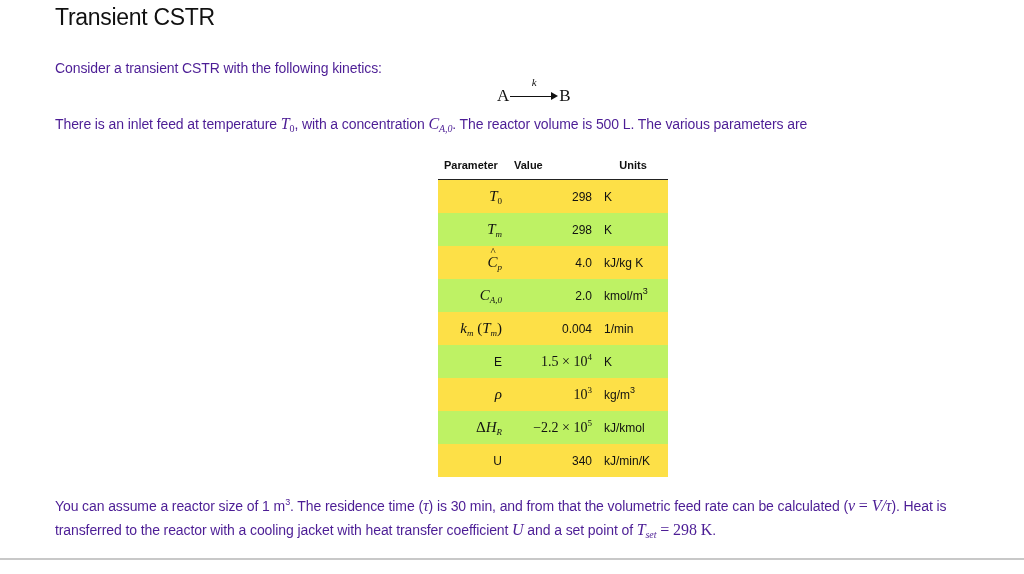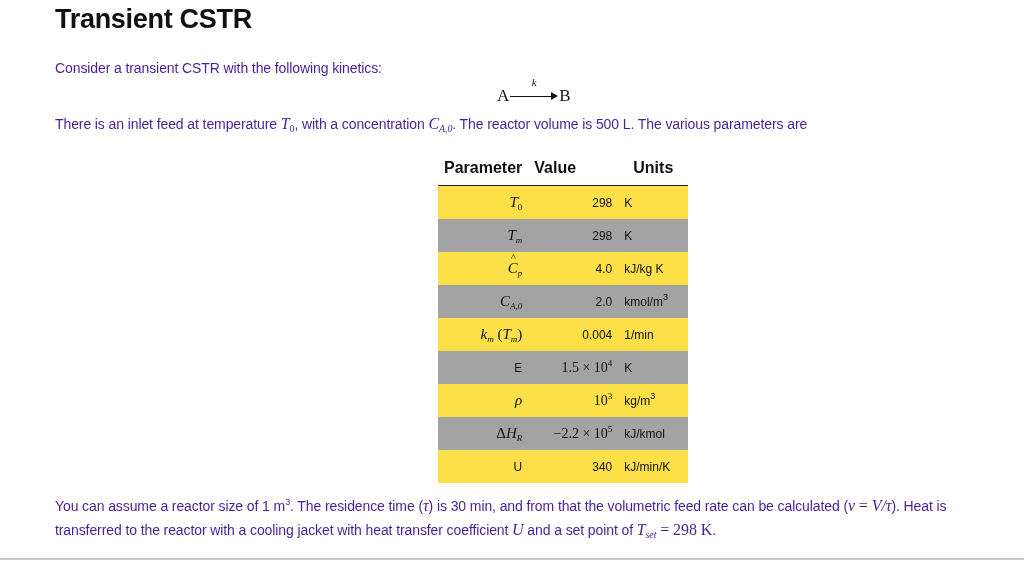--- a/index.html
+++ b/index.html
@@ -14,22 +14,22 @@
     }
     .page {
       position: relative;
       width: 1024px;
       height: 574px;
     }
     .title {
       position: absolute;
       left: 55px;
       top: 4px;
-      font-size: 27px;
-      font-weight: bold;
+      font-size: 23px;
+      font-weight: normal;
       letter-spacing: -0.3px;
       color: #111;
       margin: 0;
     }
     .p {
       position: absolute;
       left: 55px;
       font-size: 14px;
       color: #4c1d95;
       white-space: nowrap;
@@ -101,34 +101,34 @@
     table.params {
       position: absolute;
       left: 438px;
       top: 155px;
       border-collapse: collapse;
       font-size: 12px;
       color: #111;
     }
     table.params th {
       font-weight: bold;
-      font-size: 16px;
+      font-size: 11px;
       padding: 4px 6px 8px 6px;
       border-bottom: 1px solid #222;
       white-space: nowrap;
       margin-left: 28px;
     }
     table.params td {
       height: 33px;
       padding: 0 6px;
       white-space: nowrap;
       vertical-align: middle;
     }
     table.params tr.odd td { background: #fde047; }
-    table.params tr.even td { background: #a3a3a3; }
+    table.params tr.even td { background: #bef264; }
     .col-param { text-align: right; width: 58px; }
     .col-value { text-align: right; width: 78px; }
     .col-units { width: 58px; }
     th.col-param { text-align: left; }
     th.col-value { text-align: left; }
     .sym {
       font-family: "Liberation Serif", "DejaVu Serif", serif;
       font-style: italic;
       font-size: 15px;
     }

